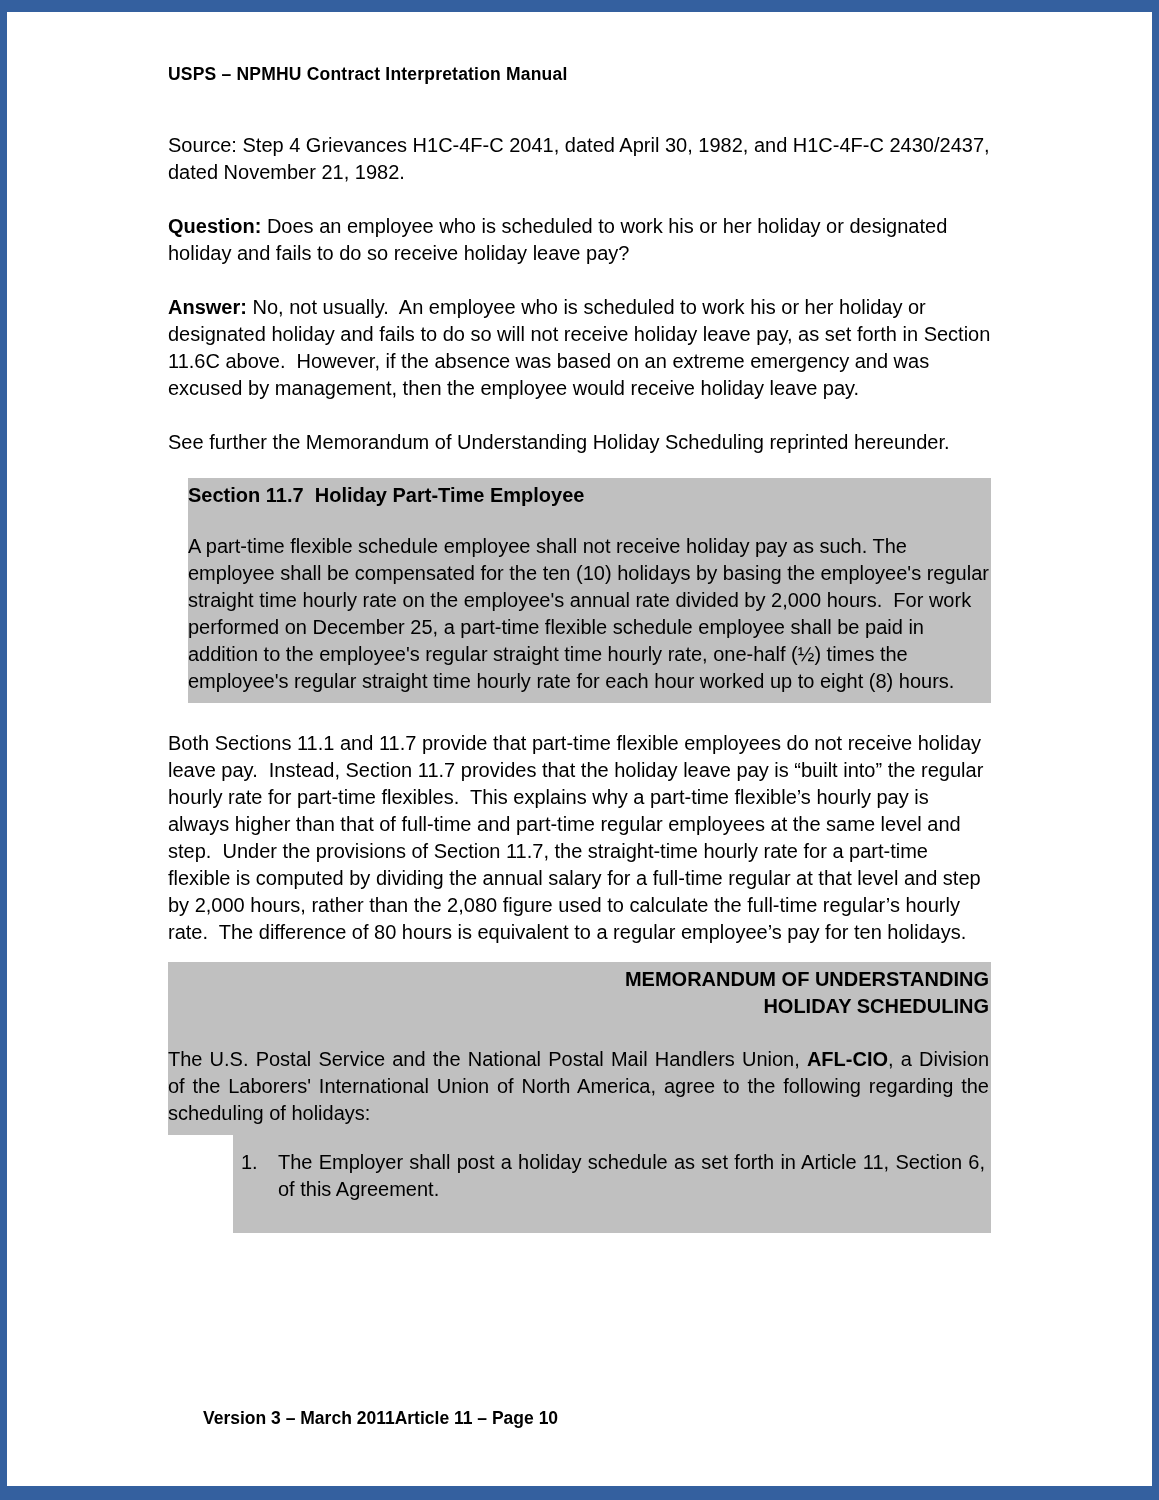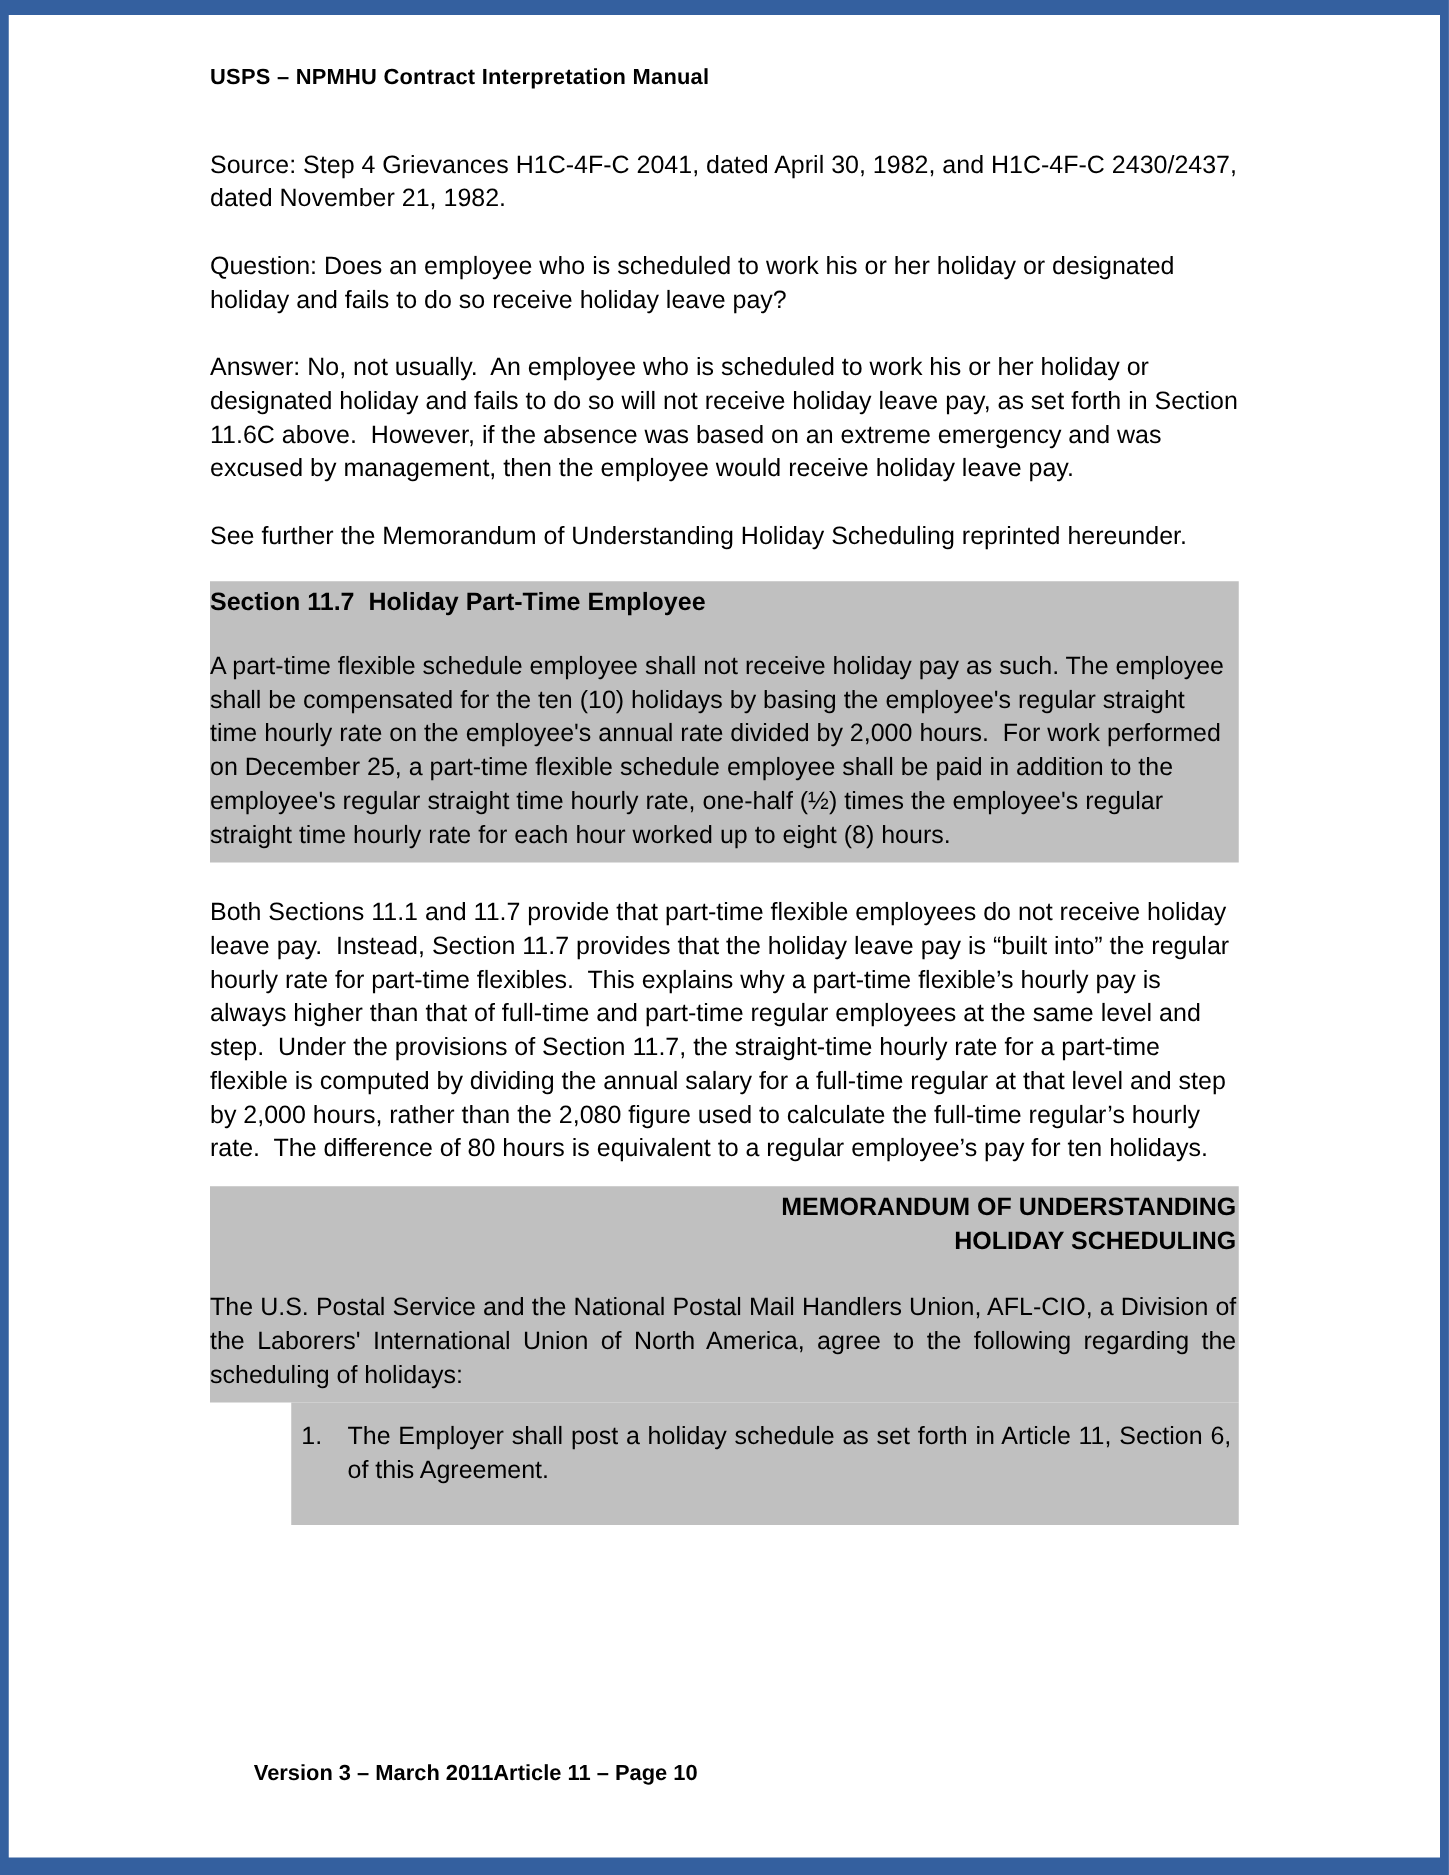--- a/index.html
+++ b/index.html
@@ -11,32 +11,32 @@
     font-family: "Liberation Sans", sans-serif;
     color: #000;
   }
   .frame { position: absolute; inset: 0; background: #34609f; }
   .page {
     position: absolute;
     top: 12px; left: 7px;
     width: 1145px; height: 1474px;
     background: #fff;
   }
-  .content { padding: 39px 161px 0 161px; }
+  .content { padding: 52px 161px 0 161px; }
   .doc-header { font-size: 17.5px; font-weight: bold; letter-spacing: 0.2px; }
   .para {
     font-size: 20px;
     line-height: 27px;
     white-space: pre-wrap;
     margin-top: 27px;
   }
   .first-para { margin-top: 47px; }
-  .bold { font-weight: normal; }
+  .bold { font-weight: bold; }
   .gray-block { background: #c0c0c0; }
-  .section-block { margin-top: 22px; padding: 3px 2px 8px 0; }
+  .section-block { margin-top: 22px; padding: 3px 2px 8px 0; margin-left: 20px; }
   .section-heading { font-size: 20px; line-height: 28px; font-weight: bold; white-space: pre-wrap; }
   .section-body { margin-top: 24px; }
   .mou-block { margin-top: 16px; padding: 4px 2px 8px 0; }
   .mou-title { text-align: right; font-weight: bold; font-size: 20px; line-height: 27px; }
   .mou-intro { margin-top: 26px; text-align: justify; white-space: normal; }
   .mou-list { margin-left: 65px; padding: 14px 6px 30px 8px; }
   .list-item { display: flex; font-size: 20px; line-height: 27px; }
   .list-num { width: 37px; flex: 0 0 auto; }
   .list-text { flex: 1; text-align: justify; }
   .footer {

